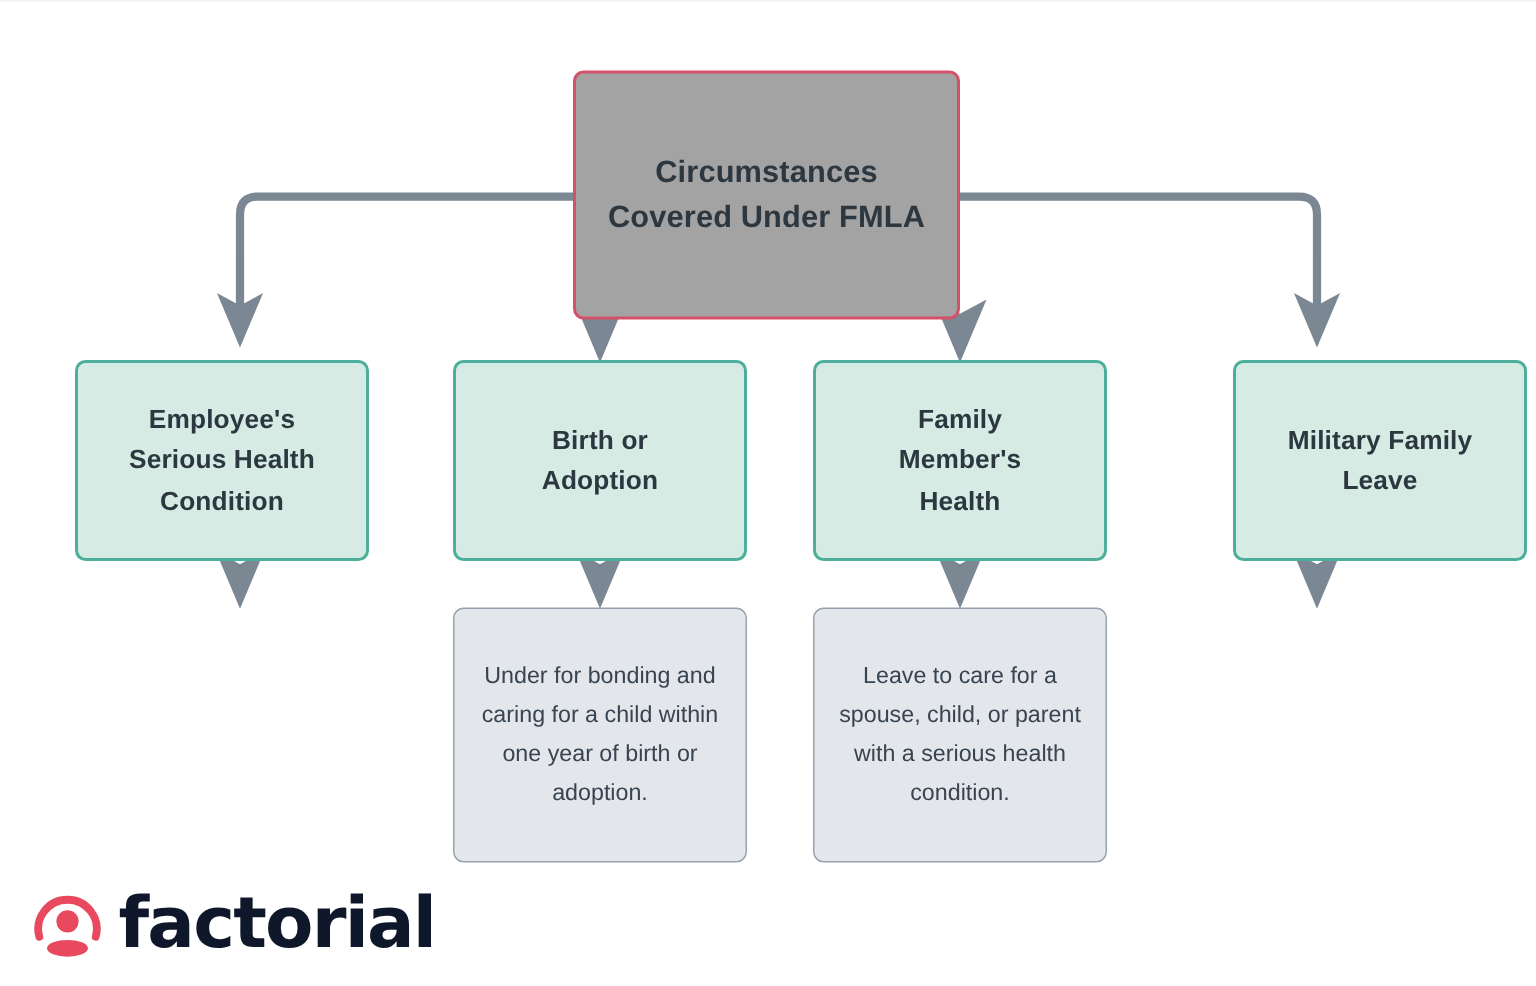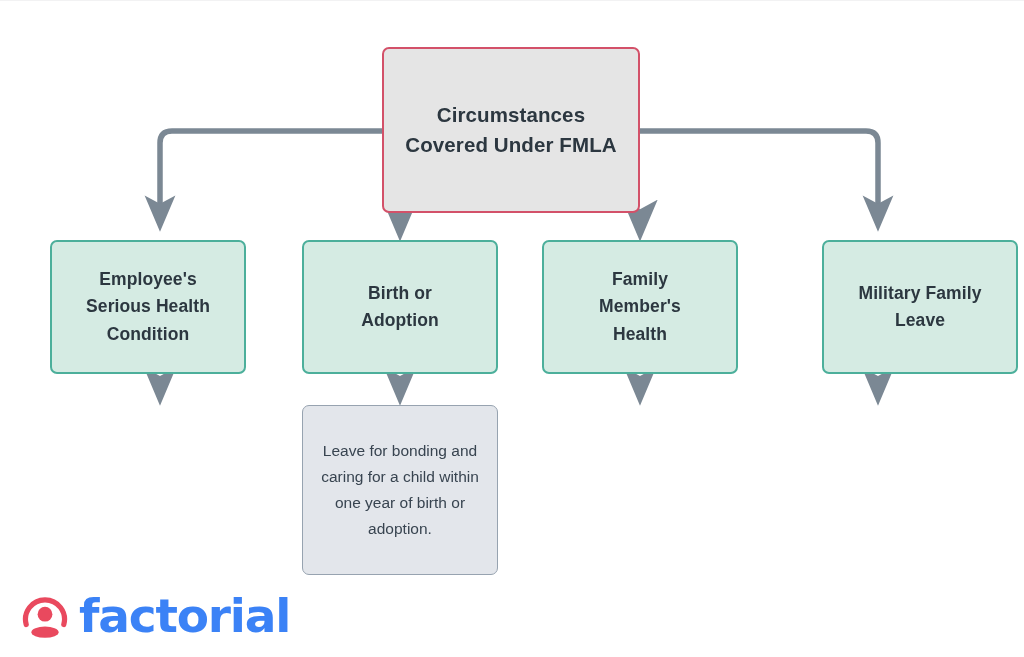--- a/index.html
+++ b/index.html
@@ -40,21 +40,21 @@
     justify-content: center;
     text-align: center;
     z-index: 2;
   }
 
   .node-root {
     left: 382px;
     top: 46px;
     width: 258px;
     height: 166px;
-    background: #e5e5e5;
+    background: #a3a3a3;
     border: 2px solid #d35169;
     border-radius: 7px;
   }
   .node-root .node-text {
     font-size: 20.5px;
     font-weight: bold;
     color: #2c3740;
     line-height: 1.45;
     letter-spacing: 0.1px;
     padding: 0 14px;
@@ -108,21 +108,21 @@
     display: flex;
     align-items: center;
     gap: 11px;
     z-index: 3;
   }
   #logo-mark { width: 46px; height: 46px; display: block; }
   #logo-word {
     font-family: "DejaVu Sans", sans-serif;
     font-size: 47px;
     font-weight: bold;
-    color: #3b82f6;
+    color: #0f172a;
     letter-spacing: -1.2px;
     line-height: 1;
     transform: translateY(-2px);
   }
 </style>
 </head>
 <body>
 
 <div id="canvas">
 
@@ -161,21 +161,24 @@
     <div class="node-text">Family<br>Member's<br>Health</div>
   </div>
   <div class="node node-cat col-1">
     <div class="node-text">Birth or<br>Adoption</div>
   </div>
   <div class="node node-cat col-3">
     <div class="node-text">Military Family<br>Leave</div>
   </div>
 
   <div class="node node-desc col-1">
-    <div class="node-text">Leave for bonding and caring for a child within one year of birth or adoption.</div>
+    <div class="node-text">Under for bonding and caring for a child within one year of birth or adoption.</div>
+  </div>
+  <div class="node node-desc col-2">
+    <div class="node-text">Leave to care for a spouse, child, or parent with a serious health condition.</div>
   </div>
 
   <div id="logo">
     <svg id="logo-mark" viewBox="0 0 46 46" xmlns="http://www.w3.org/2000/svg">
       <path d="M4.2 30.5 A 19.5 19.5 0 1 1 41.8 30.5" fill="none" stroke="#e9495e" stroke-width="5.2" stroke-linecap="round"></path>
       <circle cx="23" cy="20.2" r="7.4" fill="#e9495e"></circle>
       <ellipse cx="23" cy="38.2" rx="13.6" ry="5.6" fill="#e9495e"></ellipse>
     </svg>
     <div id="logo-word">factorial</div>
   </div>

